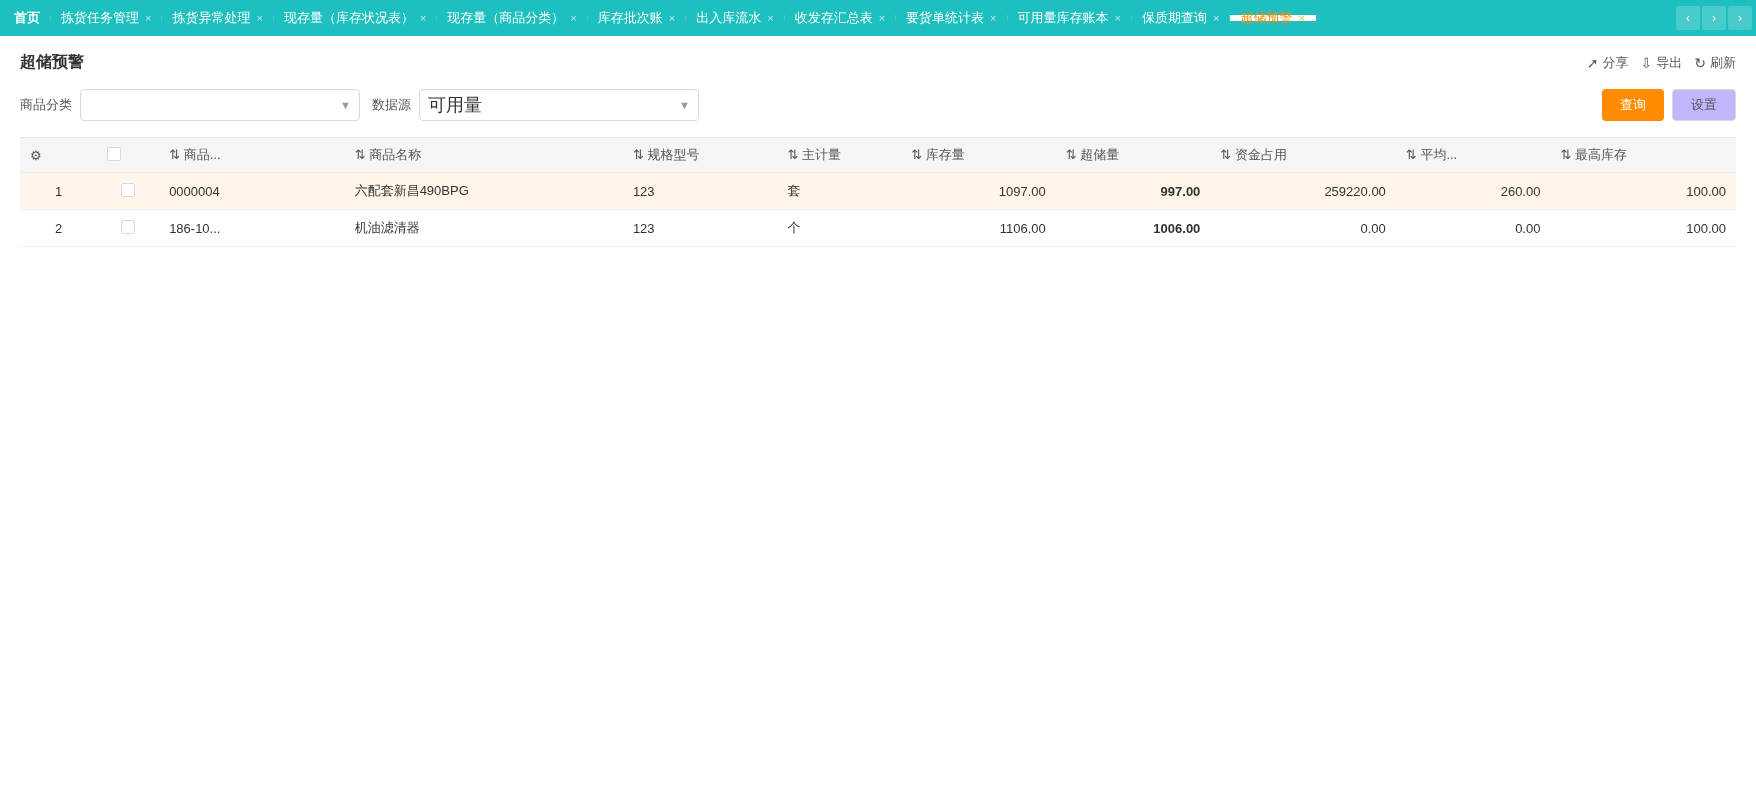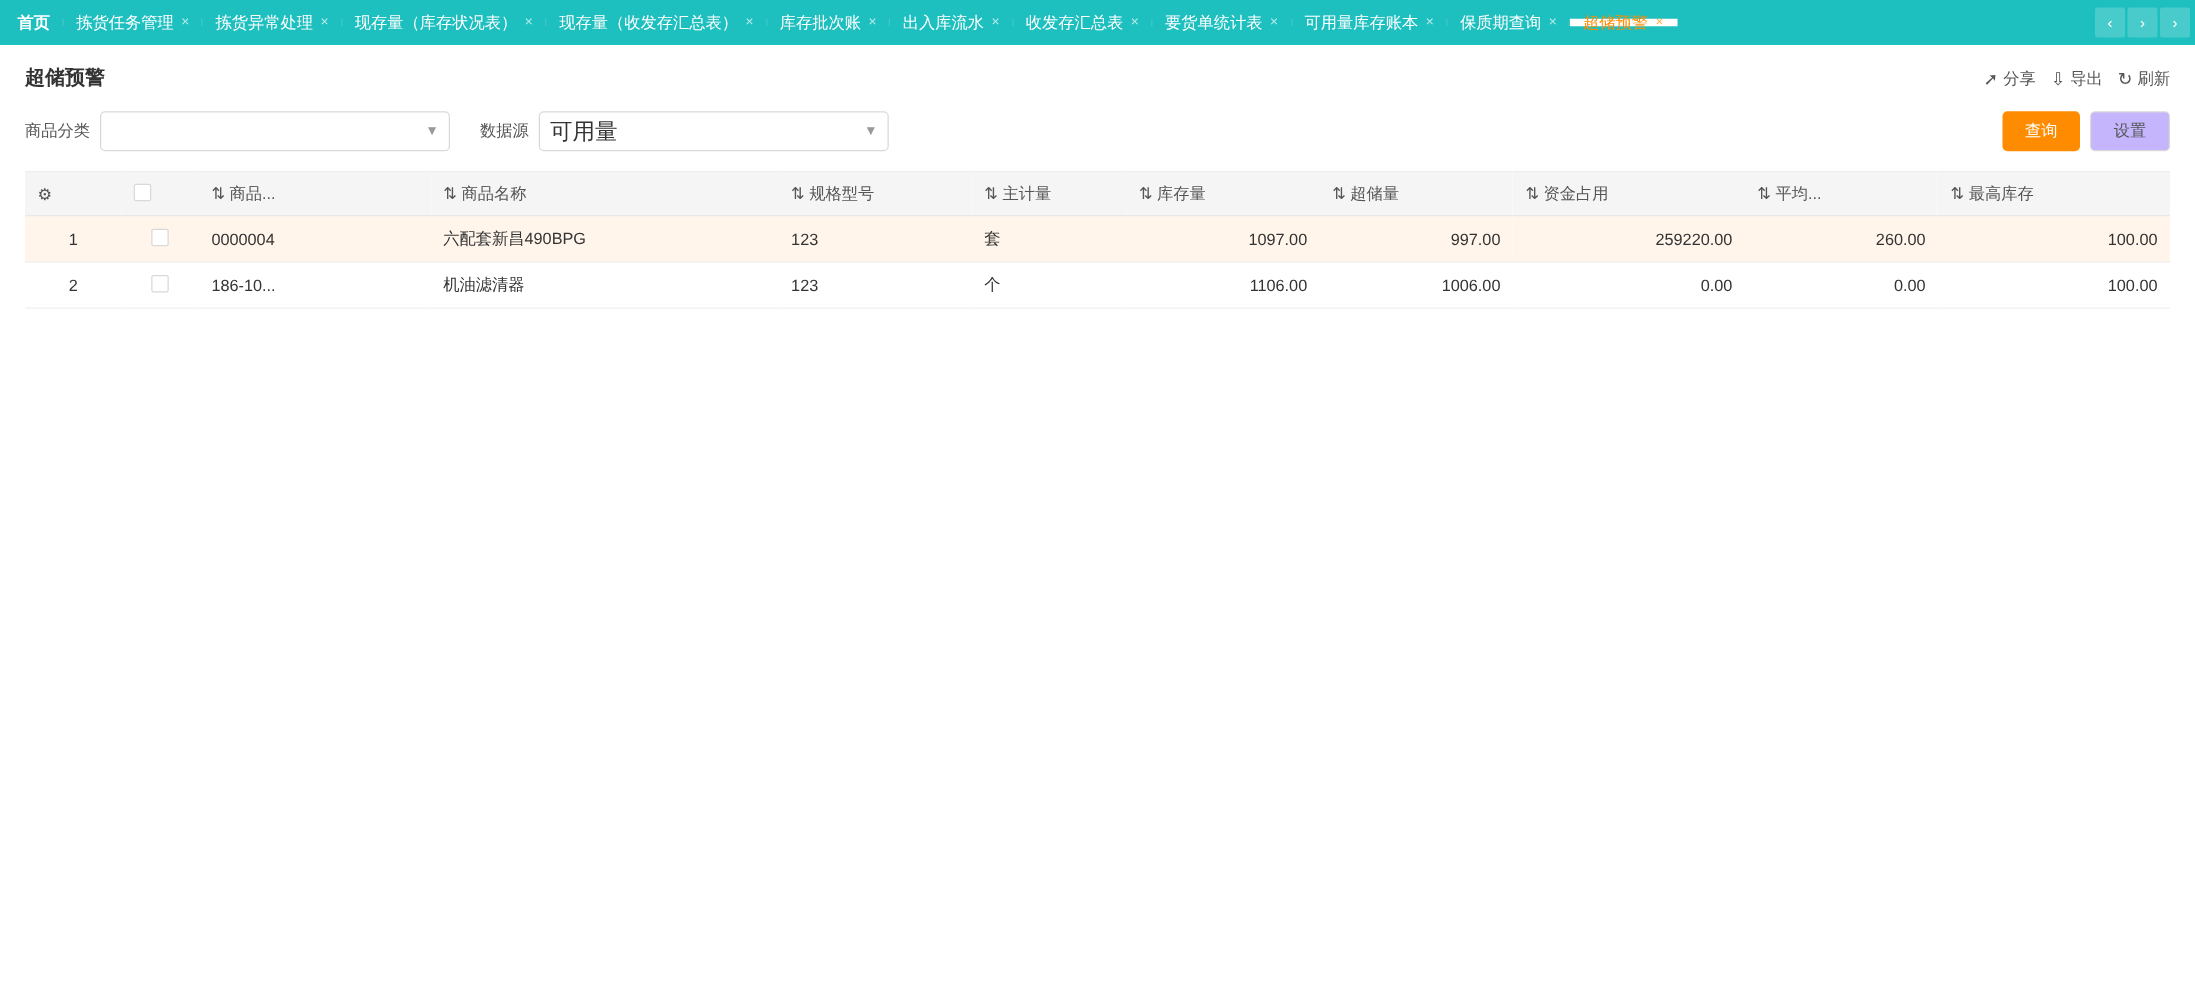--- a/index.html
+++ b/index.html
@@ -88,21 +88,21 @@
       cursor: pointer;
       color: #555;
       font-size: 13px;
     }
     .header-action-btn .icon { font-size: 14px; }
 
     
     .filter-area {
       display: flex;
       align-items: center;
-      gap: 24px;
+      gap: 12px;
       margin-bottom: 16px;
       flex-wrap: wrap;
     }
     .filter-group {
       display: flex;
       align-items: center;
       gap: 8px;
     }
     .filter-label {
       color: #555;
@@ -178,21 +178,21 @@
       color: #333;
       white-space: nowrap;
     }
     .col-index { width: 50px; text-align: center; }
     .col-checkbox { width: 40px; text-align: center; }
     .col-product-code { width: 120px; }
     .col-product-name { width: 180px; }
     .col-spec { width: 100px; }
     .col-unit { width: 80px; }
     .col-stock { width: 100px; text-align: right; }
-    .col-over { width: 100px; text-align: right; }
+    .col-over { width: 100px; text-align: right; font-weight: bold; }
     .col-capital { width: 120px; text-align: right; }
     .col-avg { width: 100px; text-align: right; }
     .col-max-stock { width: 120px; text-align: right; }
 
     
     .custom-checkbox {
       width: 14px;
       height: 14px;
       border: 1px solid #d9d9d9;
       border-radius: 2px;
@@ -219,21 +219,21 @@
   </div>
   <div class="nav-item">
     <span>拣货异常处理</span>
     <span class="close-x">×</span>
   </div>
   <div class="nav-item">
     <span>现存量（库存状况表）</span>
     <span class="close-x">×</span>
   </div>
   <div class="nav-item">
-    <span>现存量（收发存汇总表）</span>
+    <span>现存量（商品分类）</span>
     <span class="close-x">×</span>
   </div>
   <div class="nav-item">
     <span>库存批次账</span>
     <span class="close-x">×</span>
   </div>
   <div class="nav-item">
     <span>出入库流水</span>
     <span class="close-x">×</span>
   </div>

